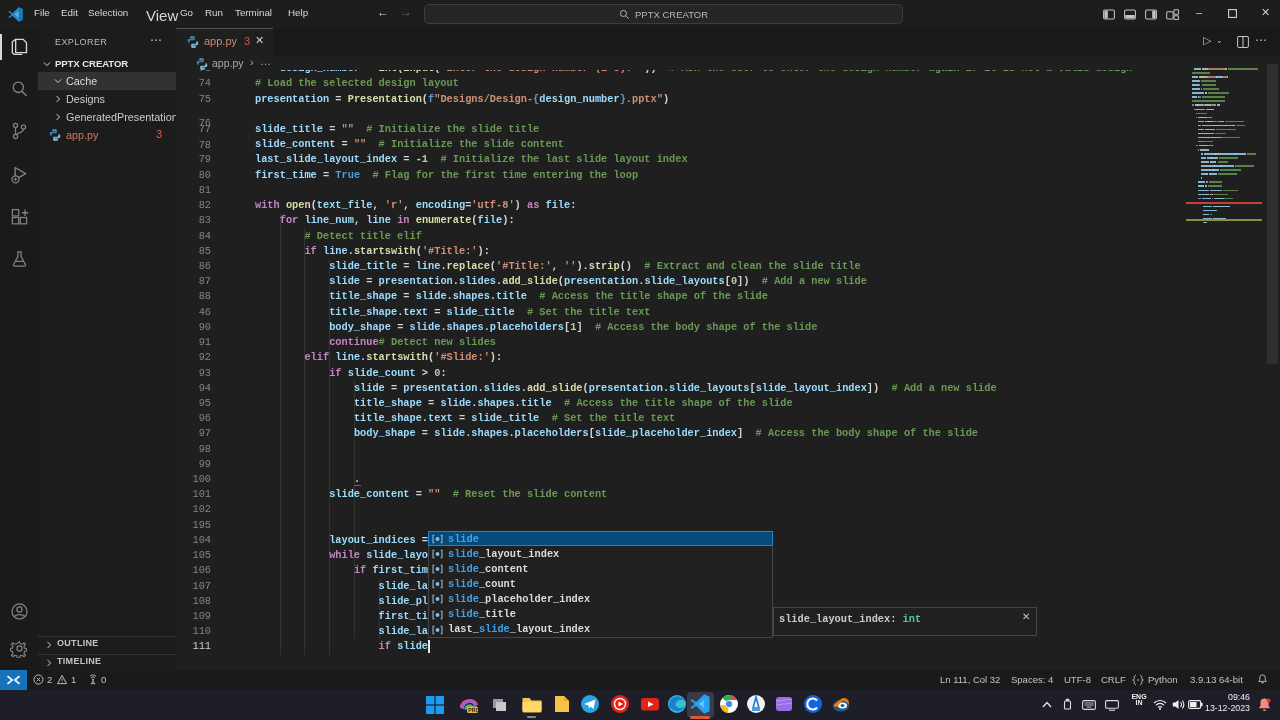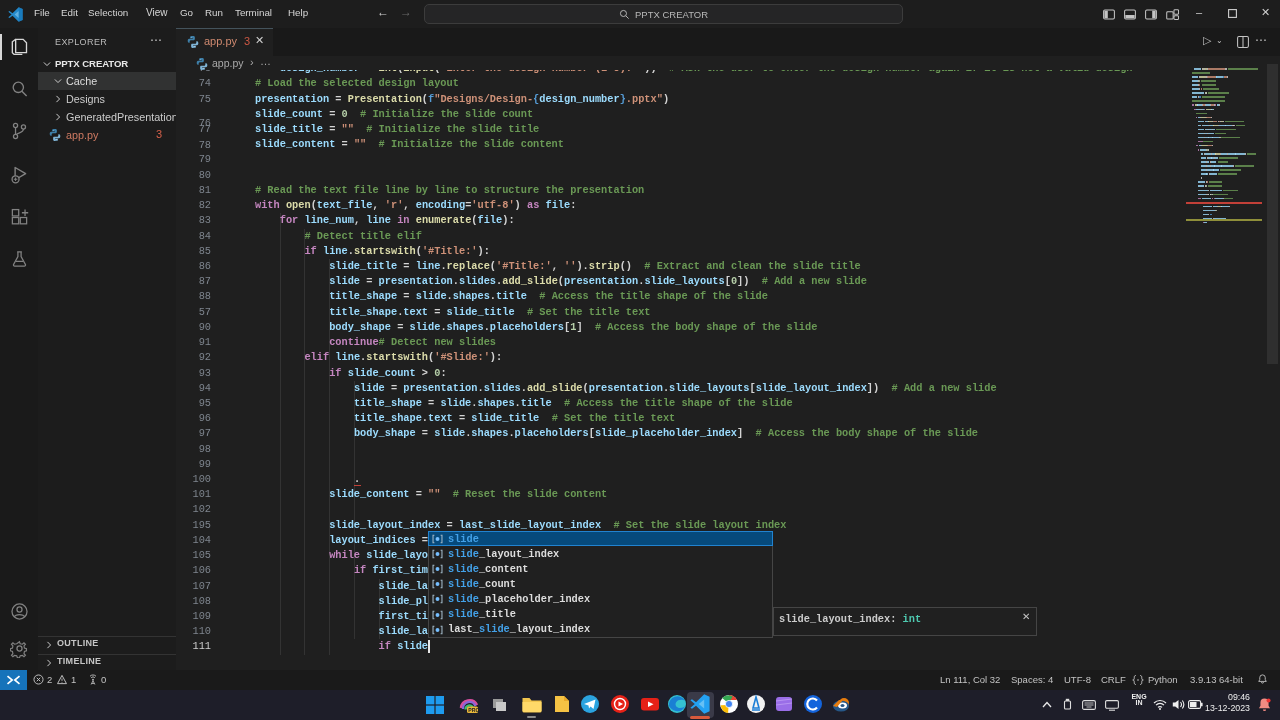--- a/index.html
+++ b/index.html
@@ -16,21 +16,21 @@
 
 <div class="abs" style="left:0;top:0;width:1280px;height:28px;background:#1d1d1d"></div>
 <svg class="abs" style="left:8px;top:7px" width="15" height="15" viewBox="0 0 100 100">
 <path fill="#2489ca" d="M71 1 L30 41 L10 26 L2 31 L24 50 L2 69 L10 74 L30 59 L71 99 L98 86 L98 14 Z"></path>
 <path fill="#1070b3" d="M71 1 L98 14 L98 86 L71 99 L71 60 L50 50 L71 40 Z" opacity="0.55"></path>
 <path fill="#67b6e4" d="M71 27 L44 50 L71 73 Z" opacity="0.9"></path>
 </svg>
 <div class="abs" style="left:34px;top:7px;font-size:9.8px;color:#d6d6d6">File</div>
 <div class="abs" style="left:61px;top:7px;font-size:9.8px;color:#d6d6d6">Edit</div>
 <div class="abs" style="left:88px;top:7px;font-size:9.8px;color:#d6d6d6">Selection</div>
-<div class="abs" style="left:146px;top:7px;font-size:10px;color:#d6d6d6">View</div>
+<div class="abs" style="left:146px;top:7px;font-size:15px;color:#d6d6d6">View</div>
 <div class="abs" style="left:180px;top:7px;font-size:9.8px;color:#d6d6d6">Go</div>
 <div class="abs" style="left:205px;top:7px;font-size:9.8px;color:#d6d6d6">Run</div>
 <div class="abs" style="left:235px;top:7px;font-size:9.8px;color:#d6d6d6">Terminal</div>
 <div class="abs" style="left:288px;top:7px;font-size:9.8px;color:#d6d6d6">Help</div>
 <div class="abs" style="left:377px;top:5px;font-size:12px;color:#cfcfcf">←</div>
 <div class="abs" style="left:400px;top:5px;font-size:12px;color:#6a6a6a">→</div>
 <div class="abs" style="left:424px;top:4px;width:479px;height:20px;background:#252526;border:1px solid #3c3c3c;border-radius:5px"></div>
 <div class="abs" style="left:424px;top:4px;width:479px;height:20px;display:flex;align-items:center;justify-content:center;color:#b8b8b8;font-size:9.5px">
 <svg width="11" height="11" viewBox="0 0 16 16" style="margin-right:5px">
       <circle cx="6.5" cy="6.5" r="4.4" fill="none" stroke="#b8b8b8" stroke-width="1.4"></circle>
@@ -188,44 +188,44 @@
 <div class="abs" style="left:153.2px;top:189.0px;width:1px;height:395.6px;background:#333333"></div>
 <div class="abs" style="left:177.9px;top:310.7px;width:1px;height:258.7px;background:#333333"></div>
 <div class="abs" style="left:202.6px;top:508.5px;width:1px;height:60.9px;background:#333333"></div>
 <div class="gut" style="left:0px;top:-8.82px;color:#7e858e">73</div>
 <div class="codeline" style="left:79px;top:-8.82px"><span style="color:#d4d4d4">    </span><span style="color:#9cdcfe">design_number</span><span style="color:#d4d4d4"> = </span><span style="color:#dcdcaa">int</span><span style="color:#d4d4d4">(</span><span style="color:#dcdcaa">input</span><span style="color:#d4d4d4">(</span><span style="color:#ce9178">"Enter the design number (1-5): "</span><span style="color:#d4d4d4">))</span><span style="color:#6a9955">  # Ask the user to enter the design number again if it is not a valid design</span></div>
 <div class="gut" style="left:0px;top:6.40px;color:#7e858e">74</div>
 <div class="codeline" style="left:79px;top:6.40px"><span style="color:#6a9955"># Load the selected design layout</span></div>
 <div class="gut" style="left:0px;top:21.62px;color:#7e858e">75</div>
 <div class="codeline" style="left:79px;top:21.62px"><span style="color:#9cdcfe">presentation</span><span style="color:#d4d4d4"> = </span><span style="color:#dcdcaa">Presentation</span><span style="color:#d4d4d4">(</span><span style="color:#569cd6">f</span><span style="color:#ce9178">"Designs/Design-</span><span style="color:#569cd6">{</span><span style="color:#9cdcfe">design_number</span><span style="color:#569cd6">}</span><span style="color:#ce9178">.pptx"</span><span style="color:#d4d4d4">)</span></div>
 <div class="gut" style="left:0px;top:46px;color:#7e858e">76</div>
-<div class="codeline" style="left:79px;top:36.83px"><span style="color:#9cdcfe">slide_count</span><span style="color:#d4d4d4"> = </span><span style="color:#b5cea8">0</span><span style="color:#6a9955">  # Initialize the slide count</span></div>
 <div class="gut" style="left:0px;top:52.05px;color:#7e858e">77</div>
 <div class="codeline" style="left:79px;top:52.05px"><span style="color:#9cdcfe">slide_title</span><span style="color:#d4d4d4"> = </span><span style="color:#ce9178">""</span><span style="color:#6a9955">  # Initialize the slide title</span></div>
 <div class="gut" style="left:0px;top:68px;color:#7e858e">78</div>
 <div class="codeline" style="left:79px;top:67.26px"><span style="color:#9cdcfe">slide_content</span><span style="color:#d4d4d4"> = </span><span style="color:#ce9178">""</span><span style="color:#6a9955">  # Initialize the slide content</span></div>
 <div class="gut" style="left:0px;top:82.48px;color:#7e858e">79</div>
+<div class="codeline" style="left:79px;top:82.48px"><span style="color:#9cdcfe">last_slide_layout_index</span><span style="color:#d4d4d4"> = </span><span style="color:#d4d4d4">-</span><span style="color:#b5cea8">1</span><span style="color:#6a9955">  # Initialize the last slide layout index</span></div>
 <div class="gut" style="left:0px;top:97.70px;color:#7e858e">80</div>
+<div class="codeline" style="left:79px;top:97.70px"><span style="color:#9cdcfe">first_time</span><span style="color:#d4d4d4"> = </span><span style="color:#569cd6">True</span><span style="color:#6a9955">  # Flag for the first time entering the loop</span></div>
 <div class="gut" style="left:0px;top:112.91px;color:#7e858e">81</div>
-<div class="codeline" style="left:79px;top:112.91px"><span style="color:#6a9955"># Read the text file line by line to structure the presentation</span></div>
 <div class="gut" style="left:0px;top:128.13px;color:#7e858e">82</div>
 <div class="codeline" style="left:79px;top:128.13px"><span style="color:#c586c0">with</span><span style="color:#d4d4d4"> </span><span style="color:#dcdcaa">open</span><span style="color:#d4d4d4">(</span><span style="color:#9cdcfe">text_file</span><span style="color:#d4d4d4">, </span><span style="color:#ce9178">'r'</span><span style="color:#d4d4d4">, </span><span style="color:#9cdcfe">encoding</span><span style="color:#d4d4d4">=</span><span style="color:#ce9178">'utf-8'</span><span style="color:#d4d4d4">) </span><span style="color:#c586c0">as</span><span style="color:#d4d4d4"> </span><span style="color:#9cdcfe">file</span><span style="color:#d4d4d4">:</span></div>
 <div class="gut" style="left:0px;top:143.34px;color:#7e858e">83</div>
 <div class="codeline" style="left:79px;top:143.34px"><span style="color:#d4d4d4">    </span><span style="color:#c586c0">for</span><span style="color:#d4d4d4"> </span><span style="color:#9cdcfe">line_num</span><span style="color:#d4d4d4">, </span><span style="color:#9cdcfe">line</span><span style="color:#d4d4d4"> </span><span style="color:#c586c0">in</span><span style="color:#d4d4d4"> </span><span style="color:#dcdcaa">enumerate</span><span style="color:#d4d4d4">(</span><span style="color:#9cdcfe">file</span><span style="color:#d4d4d4">):</span></div>
 <div class="gut" style="left:0px;top:158.56px;color:#7e858e">84</div>
 <div class="codeline" style="left:79px;top:158.56px"><span style="color:#6a9955">        # Detect title elif</span></div>
 <div class="gut" style="left:0px;top:173.78px;color:#7e858e">85</div>
 <div class="codeline" style="left:79px;top:173.78px"><span style="color:#d4d4d4">        </span><span style="color:#c586c0">if</span><span style="color:#d4d4d4"> </span><span style="color:#9cdcfe">line</span><span style="color:#d4d4d4">.</span><span style="color:#dcdcaa">startswith</span><span style="color:#d4d4d4">(</span><span style="color:#ce9178">'#Title:'</span><span style="color:#d4d4d4">):</span></div>
 <div class="gut" style="left:0px;top:188.99px;color:#7e858e">86</div>
 <div class="codeline" style="left:79px;top:188.99px"><span style="color:#d4d4d4">            </span><span style="color:#9cdcfe">slide_title</span><span style="color:#d4d4d4"> = </span><span style="color:#9cdcfe">line</span><span style="color:#d4d4d4">.</span><span style="color:#dcdcaa">replace</span><span style="color:#d4d4d4">(</span><span style="color:#ce9178">'#Title:'</span><span style="color:#d4d4d4">, </span><span style="color:#ce9178">''</span><span style="color:#d4d4d4">).</span><span style="color:#dcdcaa">strip</span><span style="color:#d4d4d4">()</span><span style="color:#6a9955">  # Extract and clean the slide title</span></div>
 <div class="gut" style="left:0px;top:204.21px;color:#7e858e">87</div>
 <div class="codeline" style="left:79px;top:204.21px"><span style="color:#d4d4d4">            </span><span style="color:#9cdcfe">slide</span><span style="color:#d4d4d4"> = </span><span style="color:#9cdcfe">presentation</span><span style="color:#d4d4d4">.</span><span style="color:#9cdcfe">slides</span><span style="color:#d4d4d4">.</span><span style="color:#dcdcaa">add_slide</span><span style="color:#d4d4d4">(</span><span style="color:#9cdcfe">presentation</span><span style="color:#d4d4d4">.</span><span style="color:#9cdcfe">slide_layouts</span><span style="color:#d4d4d4">[</span><span style="color:#b5cea8">0</span><span style="color:#d4d4d4">])</span><span style="color:#6a9955">  # Add a new slide</span></div>
 <div class="gut" style="left:0px;top:219.42px;color:#7e858e">88</div>
 <div class="codeline" style="left:79px;top:219.42px"><span style="color:#d4d4d4">            </span><span style="color:#9cdcfe">title_shape</span><span style="color:#d4d4d4"> = </span><span style="color:#9cdcfe">slide</span><span style="color:#d4d4d4">.</span><span style="color:#9cdcfe">shapes</span><span style="color:#d4d4d4">.</span><span style="color:#9cdcfe">title</span><span style="color:#6a9955">  # Access the title shape of the slide</span></div>
-<div class="gut" style="left:0px;top:234.64px;color:#7e858e">57</div>
+<div class="gut" style="left:0px;top:234.64px;color:#7e858e">46</div>
 <div class="codeline" style="left:79px;top:234.64px"><span style="color:#d4d4d4">            </span><span style="color:#9cdcfe">title_shape</span><span style="color:#d4d4d4">.</span><span style="color:#9cdcfe">text</span><span style="color:#d4d4d4"> = </span><span style="color:#9cdcfe">slide_title</span><span style="color:#6a9955">  # Set the title text</span></div>
 <div class="gut" style="left:0px;top:249.86px;color:#7e858e">90</div>
 <div class="codeline" style="left:79px;top:249.86px"><span style="color:#d4d4d4">            </span><span style="color:#9cdcfe">body_shape</span><span style="color:#d4d4d4"> = </span><span style="color:#9cdcfe">slide</span><span style="color:#d4d4d4">.</span><span style="color:#9cdcfe">shapes</span><span style="color:#d4d4d4">.</span><span style="color:#9cdcfe">placeholders</span><span style="color:#d4d4d4">[</span><span style="color:#b5cea8">1</span><span style="color:#d4d4d4">]</span><span style="color:#6a9955">  # Access the body shape of the slide</span></div>
 <div class="gut" style="left:0px;top:265.07px;color:#7e858e">91</div>
 <div class="codeline" style="left:79px;top:265.07px"><span style="color:#d4d4d4">            </span><span style="color:#c586c0">continue</span><span style="color:#6a9955"># Detect new slides</span></div>
 <div class="gut" style="left:0px;top:280.29px;color:#7e858e">92</div>
 <div class="codeline" style="left:79px;top:280.29px"><span style="color:#d4d4d4">        </span><span style="color:#c586c0">elif</span><span style="color:#d4d4d4"> </span><span style="color:#9cdcfe">line</span><span style="color:#d4d4d4">.</span><span style="color:#dcdcaa">startswith</span><span style="color:#d4d4d4">(</span><span style="color:#ce9178">'#Slide:'</span><span style="color:#d4d4d4">):</span></div>
 <div class="gut" style="left:0px;top:295.50px;color:#7e858e">93</div>
 <div class="codeline" style="left:79px;top:295.50px"><span style="color:#d4d4d4">            </span><span style="color:#c586c0">if</span><span style="color:#d4d4d4"> </span><span style="color:#9cdcfe">slide_count</span><span style="color:#d4d4d4"> &gt; </span><span style="color:#b5cea8">0</span><span style="color:#d4d4d4">:</span></div>
 <div class="gut" style="left:0px;top:310.72px;color:#7e858e">94</div>
@@ -237,21 +237,20 @@
 <div class="gut" style="left:0px;top:356.37px;color:#7e858e">97</div>
 <div class="codeline" style="left:79px;top:356.37px"><span style="color:#d4d4d4">                </span><span style="color:#9cdcfe">body_shape</span><span style="color:#d4d4d4"> = </span><span style="color:#9cdcfe">slide</span><span style="color:#d4d4d4">.</span><span style="color:#9cdcfe">shapes</span><span style="color:#d4d4d4">.</span><span style="color:#9cdcfe">placeholders</span><span style="color:#d4d4d4">[</span><span style="color:#9cdcfe">slide_placeholder_index</span><span style="color:#d4d4d4">]</span><span style="color:#6a9955">  # Access the body shape of the slide</span></div>
 <div class="gut" style="left:0px;top:371.58px;color:#7e858e">98</div>
 <div class="gut" style="left:0px;top:386.80px;color:#7e858e">99</div>
 <div class="gut" style="left:0px;top:402.02px;color:#7e858e">100</div>
 <div class="codeline" style="left:79px;top:402.02px"><span style="color:#d4d4d4">                </span><span style="color:#d4d4d4">.</span></div>
 <div class="gut" style="left:0px;top:417.23px;color:#7e858e">101</div>
 <div class="codeline" style="left:79px;top:417.23px"><span style="color:#d4d4d4">            </span><span style="color:#9cdcfe">slide_content</span><span style="color:#d4d4d4"> = </span><span style="color:#ce9178">""</span><span style="color:#6a9955">  # Reset the slide content</span></div>
 <div class="gut" style="left:0px;top:432.45px;color:#7e858e">102</div>
 <div class="gut" style="left:0px;top:447.66px;color:#7e858e">195</div>
-<div class="codeline" style="left:79px;top:447.66px"><span style="color:#d4d4d4">            </span><span style="color:#9cdcfe">slide_layout_index</span><span style="color:#d4d4d4"> = </span><span style="color:#9cdcfe">last_slide_layout_index</span><span style="color:#6a9955">  # Set the slide layout index</span></div>
 <div class="gut" style="left:0px;top:462.88px;color:#7e858e">104</div>
 <div class="codeline" style="left:79px;top:462.88px"><span style="color:#d4d4d4">            </span><span style="color:#9cdcfe">layout_indices</span><span style="color:#d4d4d4"> = </span></div>
 <div class="gut" style="left:0px;top:478.10px;color:#7e858e">105</div>
 <div class="codeline" style="left:79px;top:478.10px"><span style="color:#d4d4d4">            </span><span style="color:#c586c0">while</span><span style="color:#d4d4d4"> </span><span style="color:#9cdcfe">slide_layo</span></div>
 <div class="gut" style="left:0px;top:493.31px;color:#7e858e">106</div>
 <div class="codeline" style="left:79px;top:493.31px"><span style="color:#d4d4d4">                </span><span style="color:#c586c0">if</span><span style="color:#d4d4d4"> </span><span style="color:#9cdcfe">first_tim</span></div>
 <div class="gut" style="left:0px;top:508.53px;color:#7e858e">107</div>
 <div class="codeline" style="left:79px;top:508.53px"><span style="color:#d4d4d4">                    </span><span style="color:#9cdcfe">slide_la</span></div>
 <div class="gut" style="left:0px;top:523.74px;color:#7e858e">108</div>
 <div class="codeline" style="left:79px;top:523.74px"><span style="color:#d4d4d4">                    </span><span style="color:#9cdcfe">slide_pl</span></div>

